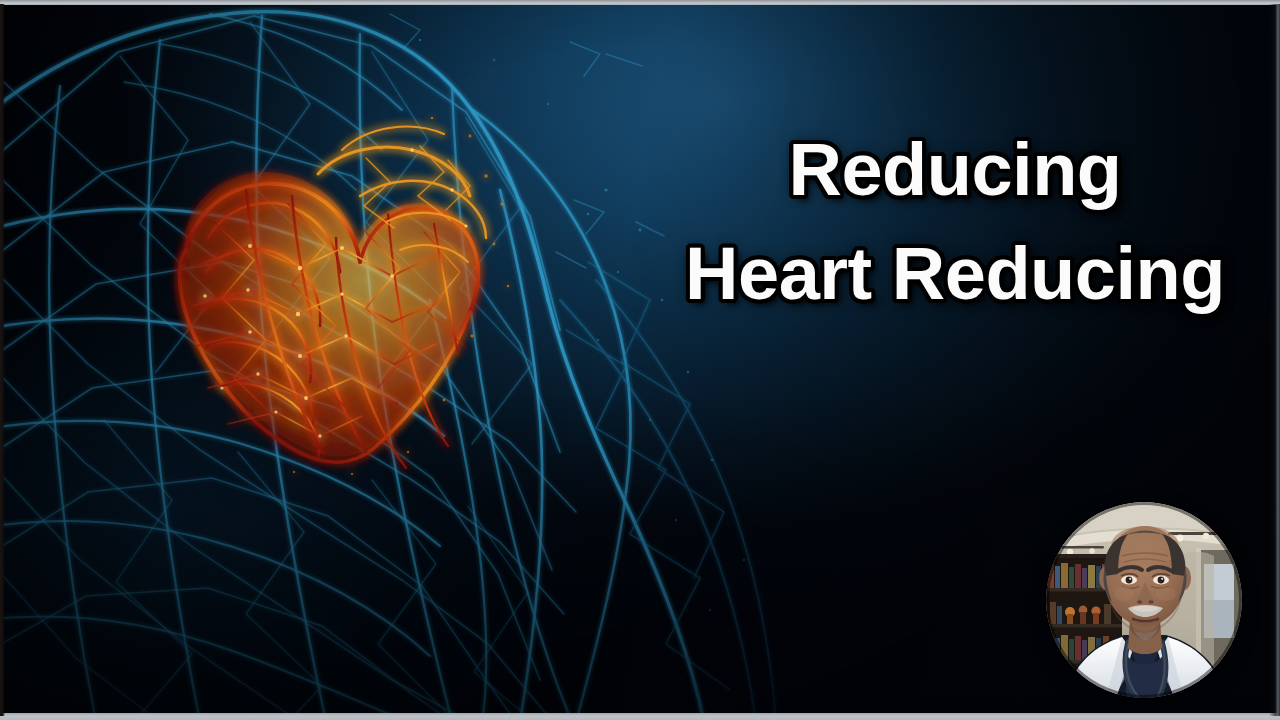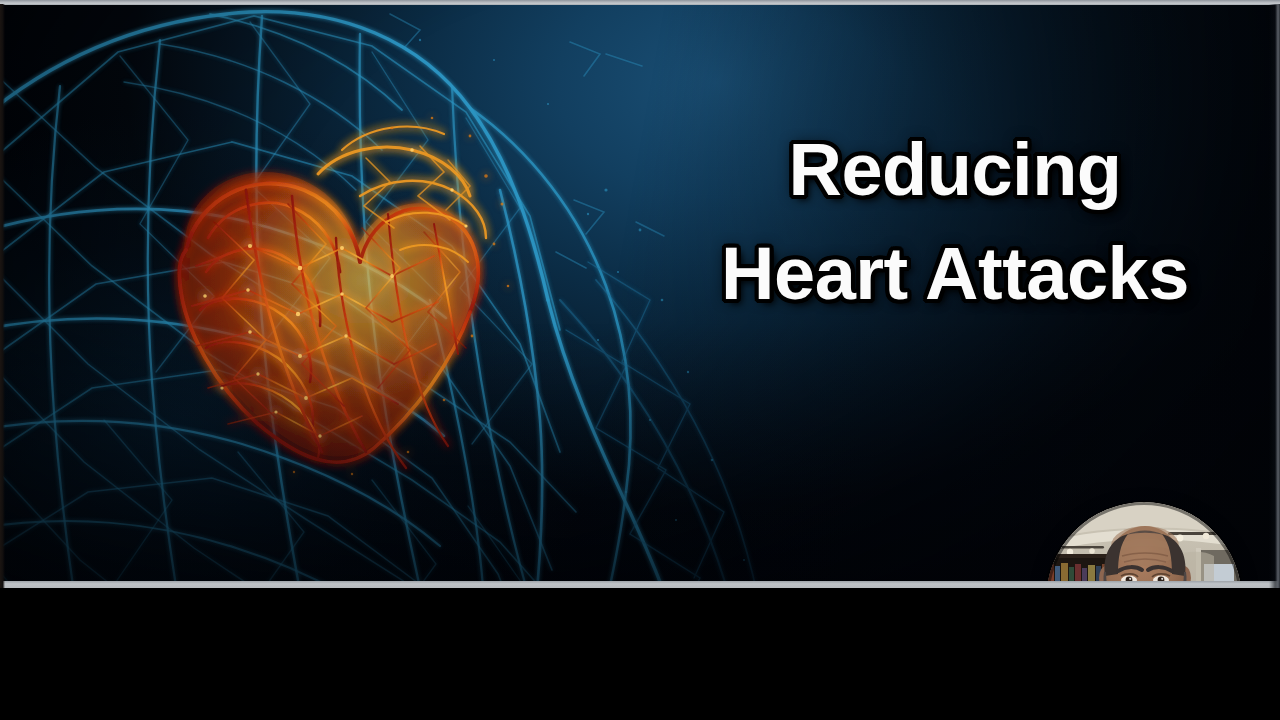--- a/index.html
+++ b/index.html
@@ -10,21 +10,21 @@
   body {
     width: 1280px;
     height: 720px;
     overflow: hidden;
     font-family: "Liberation Sans", sans-serif;
   }
 
   #frame {
     position: relative;
     width: 1280px;
-    height: 588px;
+    height: 720px;
     overflow: hidden;
     background: #02060c;
   }
 
   
   .bg-base {
     position: absolute;
     inset: 0;
     background: #030810;
   }
@@ -347,21 +347,21 @@
       </g>
     </svg>
   </div>
 
   <div class="bg-vignette"></div>
   <div class="bg-darkright"></div>
   <div class="bg-darkbottom"></div>
 
   <div class="title-block">
     <span class="title-line">Reducing</span>
-    <span class="title-line">Heart Attacks</span>
+    <span class="title-line">Heart Reducing</span>
   </div>
 
   <div class="webcam">
     <svg width="196" height="196" viewBox="0 0 196 196" xmlns="http://www.w3.org/2000/svg">
       <defs>
         <clipPath id="camClip">
             <circle cx="98" cy="98" r="98"></circle>
           </clipPath>
         <linearGradient id="wallG" x1="0" y1="0" x2="0" y2="1">
           <stop offset="0%" stop-color="#cfc9ba"></stop>

